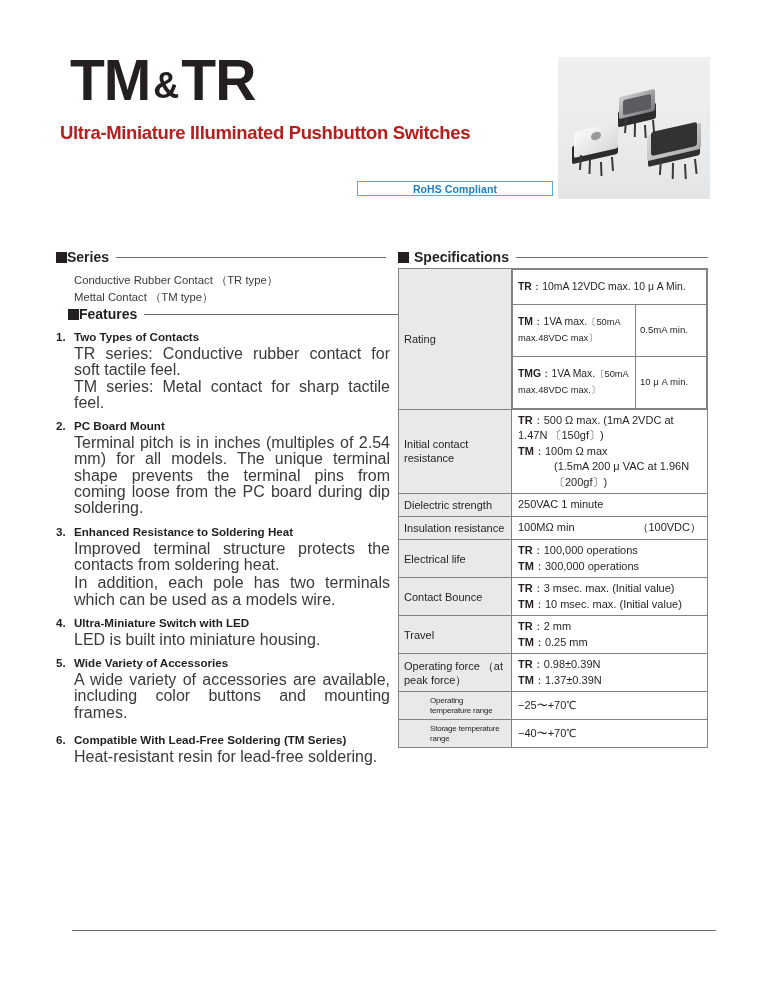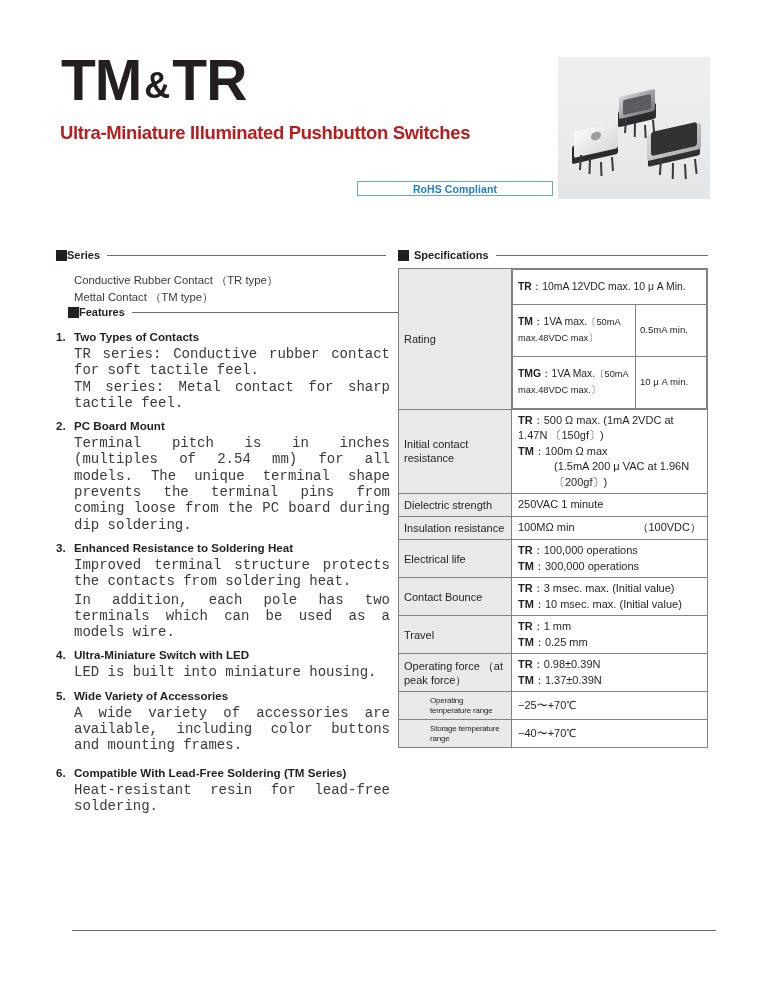--- a/index.html
+++ b/index.html
@@ -35,21 +35,21 @@
   }
   .leg {
     position: absolute;
     background: #3a3a3c;
     width: 2px;
     transform-origin: top center;
   }
 
   #title-main {
     position: absolute;
-    left: 61px; top: 52px;
+    left: 70px; top: 52px;
     font-size: 57px;
     font-weight: bold;
     letter-spacing: -1px;
     line-height: 1;
     color: #231f20;
     white-space: nowrap;
   }
   #title-main .amp {
     font-size: 36px;
     vertical-align: 2px;
@@ -77,21 +77,21 @@
     line-height: 15px;
     letter-spacing: 0.1px;
     box-sizing: border-box;
   }
 
   
   .sec-head {
     position: absolute;
     display: flex;
     align-items: center;
-    font-size: 11px;
+    font-size: 14px;
     font-weight: bold;
     color: #231f20;
   }
   .sec-head .sq {
     width: 11px; height: 11px;
     background: #231f20;
     flex: 0 0 auto;
   }
   .sec-head .sq.gap { margin-right: 5px; }
   .sec-head .rule {
@@ -123,26 +123,25 @@
     display: flex;
     font-size: 11.6px;
     font-weight: bold;
     color: #231f20;
     line-height: 17px;
     margin-bottom: 1px;
   }
   .feat-num { width: 18px; flex: 0 0 18px; }
   .feat-body {
     padding-left: 18px;
-    font-size: 14px;
+    font-size: 16px;
     line-height: 16.3px;
     color: #3a3a3c;
     text-align: justify;
     margin-bottom: 6px;
-    font-family: Liberation Mono, monospace;
   }
 
   
   #spec-head { left: 398px; top: 249px; width: 310px; }
 
   #spec-table {
     position: absolute;
     left: 398px; top: 268px;
     width: 310px;
     border-collapse: collapse;
@@ -413,21 +412,21 @@
         <div>
           <span class="b">TM</span><span>：10 msec. max.  (Initial value)</span>
         </div>
       </td>
     </tr>
 
     <tr>
       <td class="lbl">Travel</td>
       <td class="val" colspan="2">
         <div>
-          <span class="b">TR</span><span>：1 mm</span>
+          <span class="b">TR</span><span>：2 mm</span>
         </div>
         <div>
           <span class="b">TM</span><span>：0.25 mm</span>
         </div>
       </td>
     </tr>
 
     <tr>
       <td class="lbl">Operating force （at peak force）</td>
       <td class="val" colspan="2">

